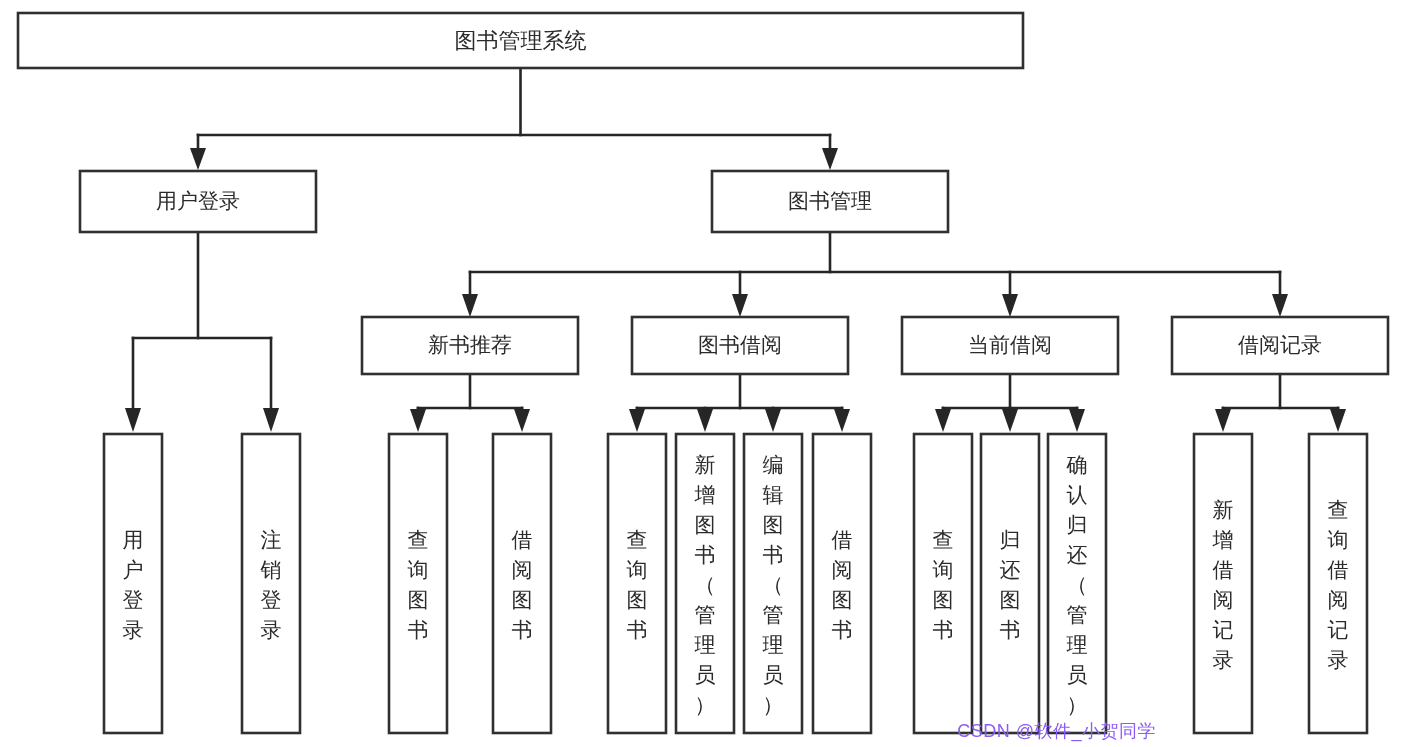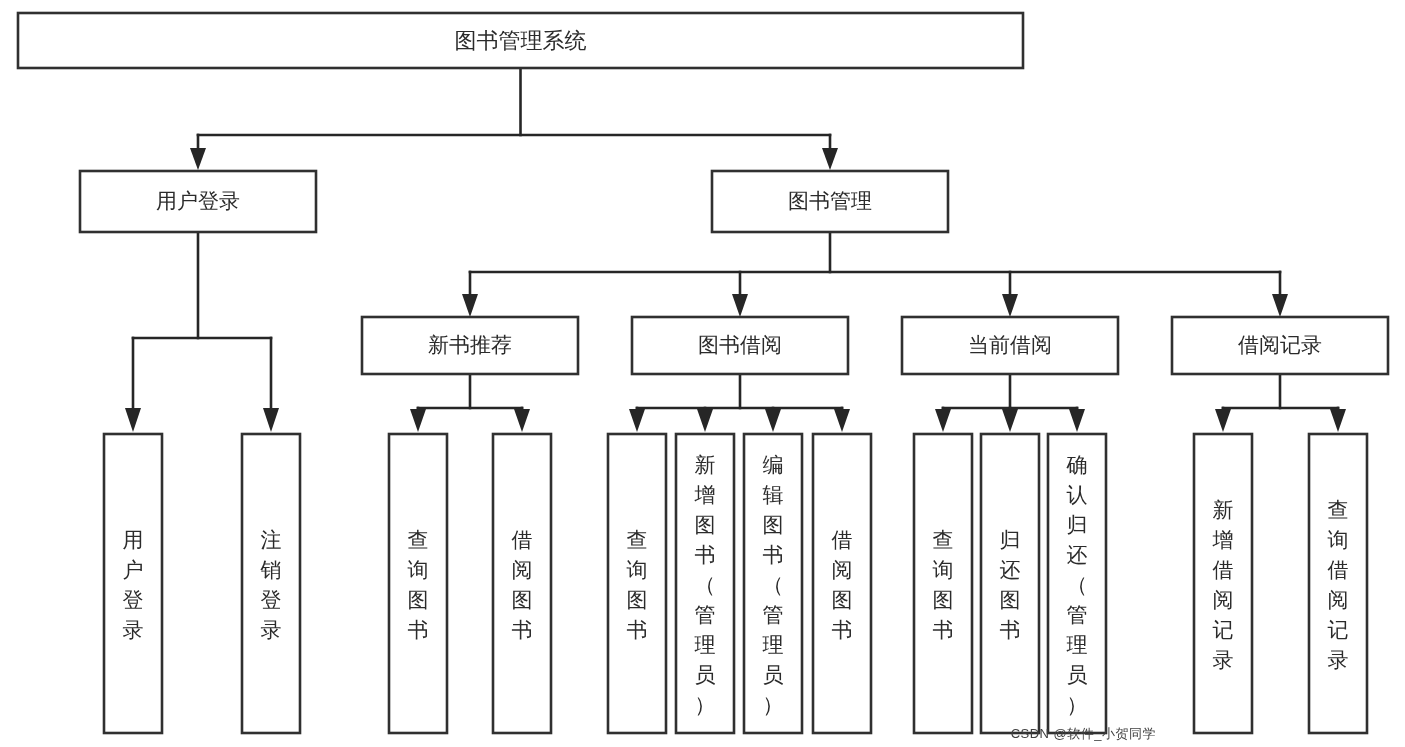--- a/index.html
+++ b/index.html
@@ -49,22 +49,22 @@
   }
   .arrow-head {
     fill: #262626;
     stroke: none;
   }
   .watermark {
     position: absolute;
     right: 8px;
     bottom: 4px;
     font-family: "Liberation Sans", "DejaVu Sans", sans-serif;
-    font-size: 13px;
-    color: #404040;
+    font-size: 18px;
+    color: #8b5cf6;
     letter-spacing: 0.5px;
     white-space: nowrap;
     pointer-events: none;
   }
 </style>
 </head>
 <body>
 
 <div id="diagram-root">
   <svg width="1405" height="747" viewBox="0 0 1405 747" xmlns="http://www.w3.org/2000/svg">

